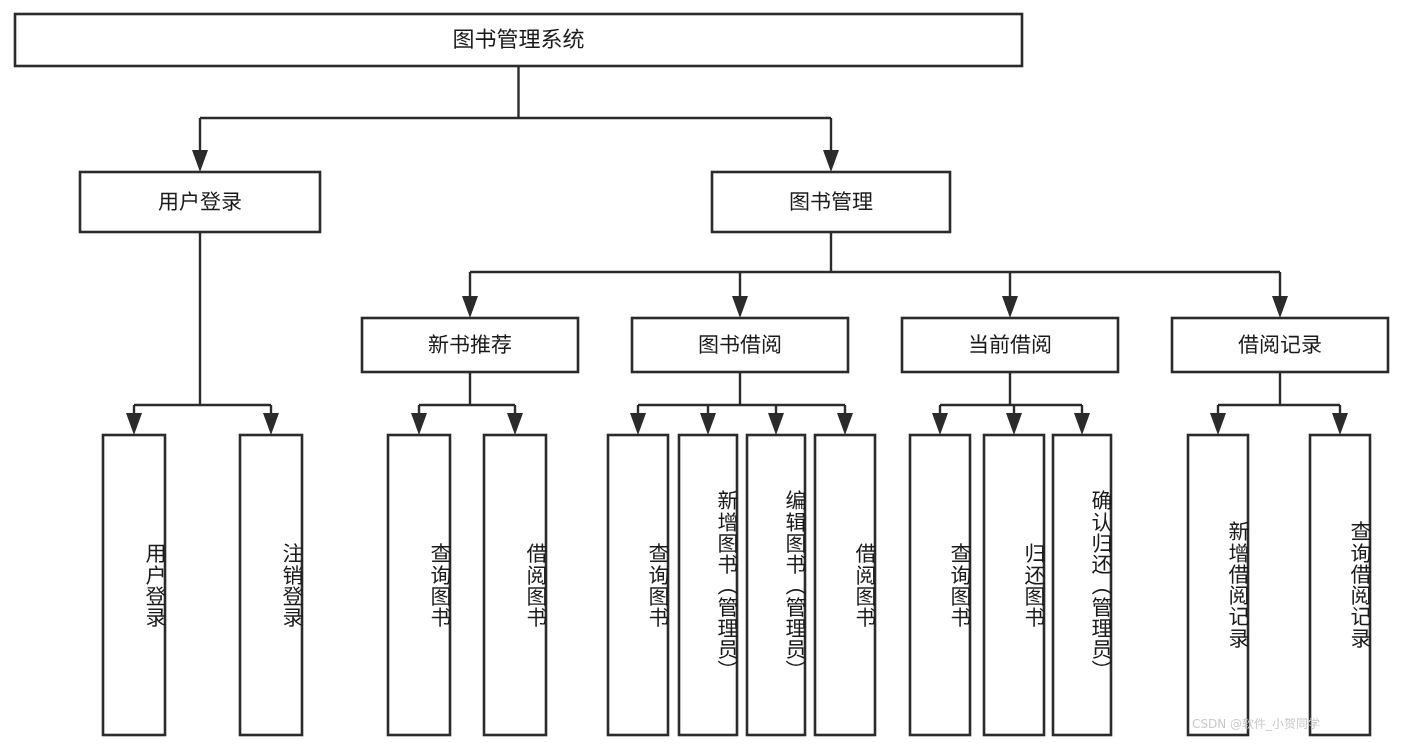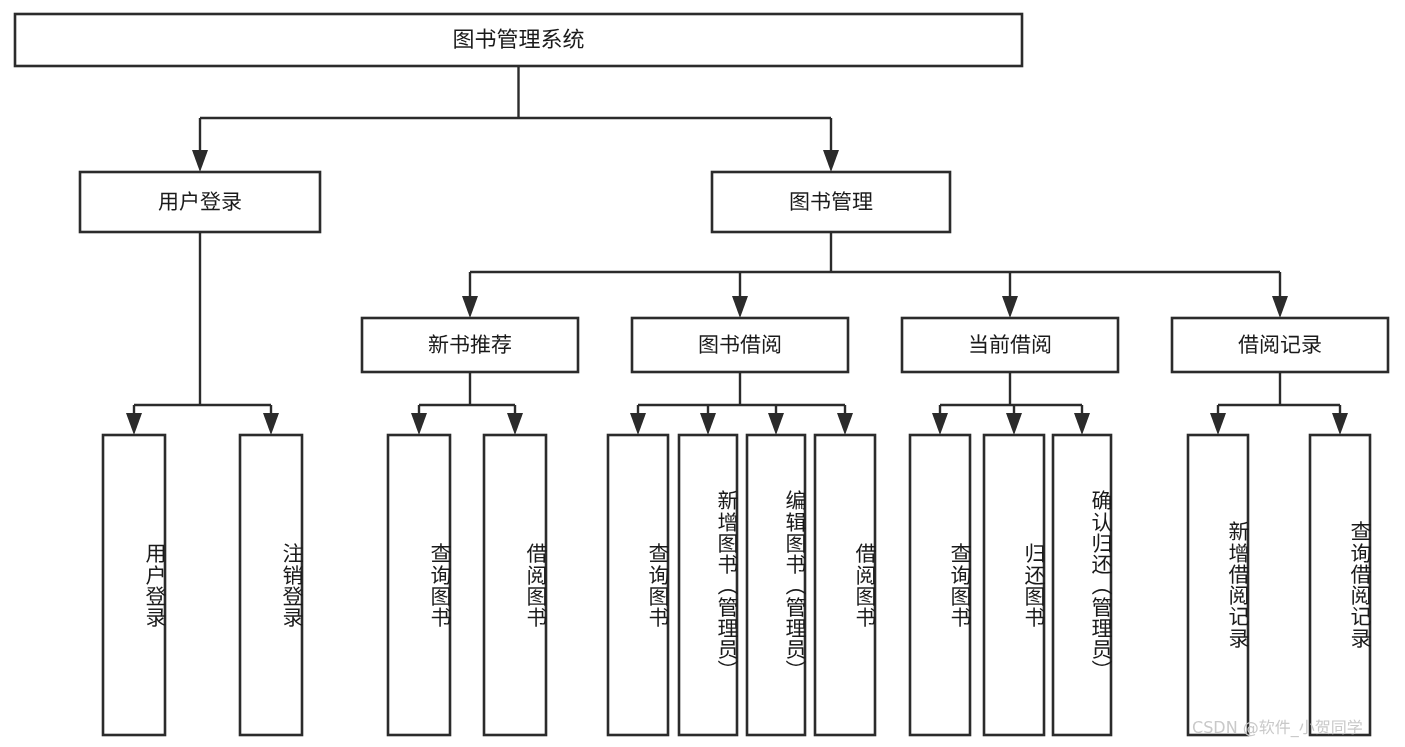--- a/index.html
+++ b/index.html
@@ -67,21 +67,21 @@
     letter-spacing: 0.01em;
     pointer-events: none;
     display: flex;
     align-items: flex-start;
     justify-content: center;
   }
   .watermark {
     position: absolute;
     color: #c9c9c9;
     font-family: "DejaVu Sans", "Liberation Sans", sans-serif;
-    font-size: 16px;
+    font-size: 12px;
     white-space: nowrap;
     user-select: none;
   }
 </style>
 </head>
 <body>
 
 <div id="diagram-root">
 
   <svg class="diagram-canvas" viewBox="0 0 1405 747">

